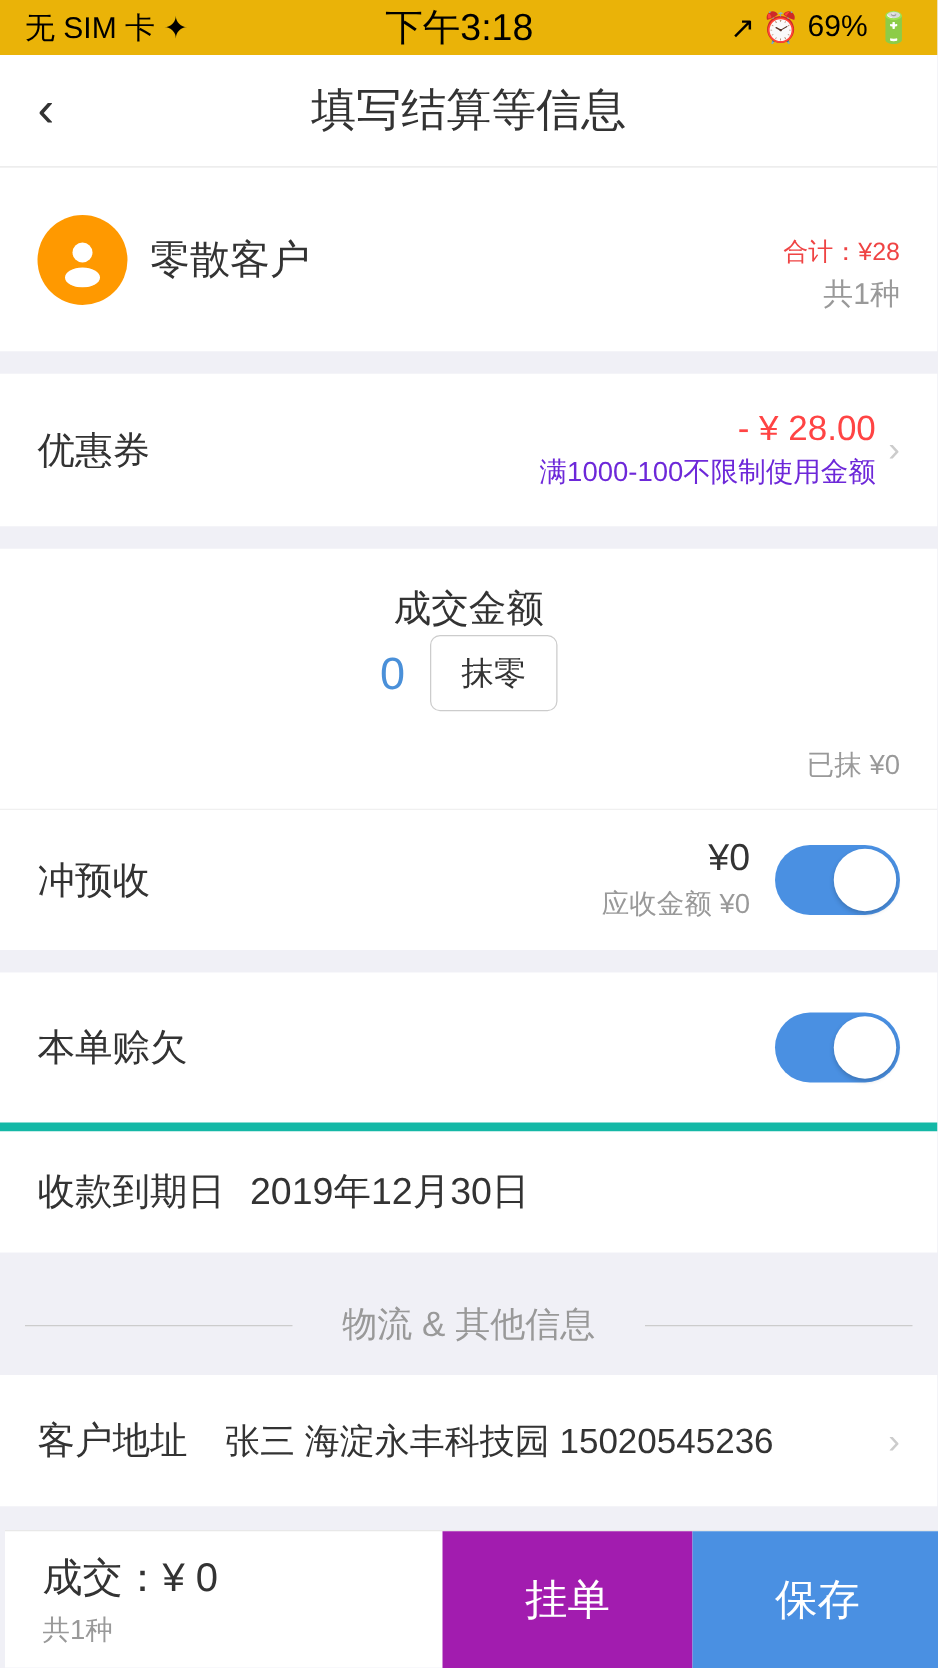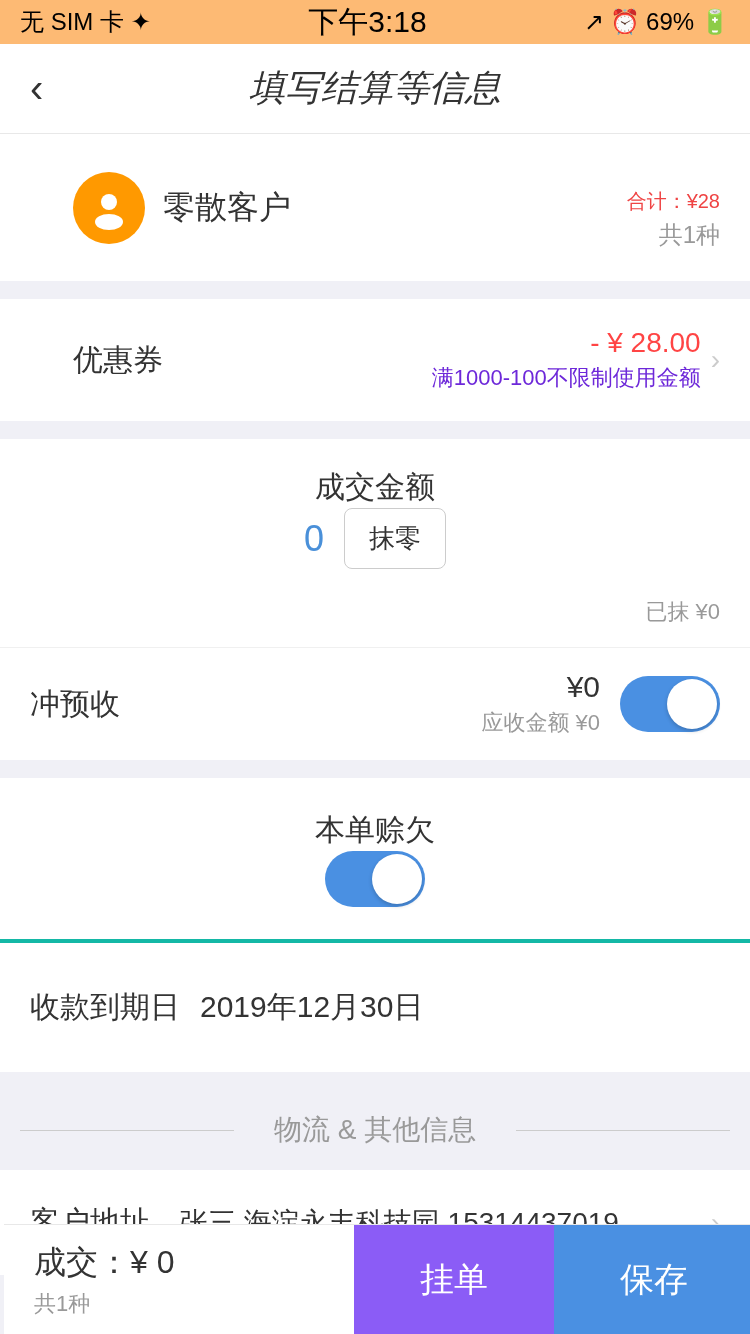--- a/index.html
+++ b/index.html
@@ -11,21 +11,21 @@
       background: #f0f0f6;
       font-size: 28px;
       color: #333;
       position: relative;
     }
 
     
     .status-bar {
       width: 100%;
       height: 44px;
-      background: #fdba74;
+      background: #eab308;
       display: flex;
       align-items: center;
       justify-content: space-between;
       padding: 0 20px;
       font-size: 24px;
       color: #000;
     }
     .status-left { display: flex; align-items: center; gap: 8px; }
     .status-center { font-size: 30px; font-weight: 500; }
     .status-right { display: flex; align-items: center; gap: 6px; font-size: 24px; }
@@ -45,28 +45,26 @@
       position: absolute;
       left: 30px;
       font-size: 40px;
       color: #333;
       cursor: pointer;
     }
     .nav-title {
       font-size: 36px;
       font-weight: 500;
       color: #333;
-      font-style: italic;
     }
 
     
     .section {
       background: #fff;
       margin-bottom: 18px;
-      padding-left: 43px;
     }
 
     
     .customer-row {
       display: flex;
       align-items: center;
       justify-content: space-between;
       padding: 30px 30px;
     }
     .customer-left {
@@ -231,33 +229,32 @@
     
     .arrears-section {
       background: #fff;
       margin-bottom: 18px;
     }
     .arrears-row {
       display: flex;
       align-items: center;
       justify-content: space-between;
       padding: 32px 30px;
-      flex-direction: column;
     }
     .arrears-label {
       font-size: 30px;
       color: #333;
     }
 
     
     .due-date-row {
       display: flex;
       align-items: center;
-      padding: 44px 30px;
-      border-top: 4px solid #14b8a6;
+      padding: 28px 30px;
+      border-top: 7px solid #14b8a6;
     }
     .due-date-label {
       font-size: 30px;
       color: #333;
       margin-right: 20px;
     }
     .due-date-value {
       font-size: 30px;
       color: #333;
     }
@@ -332,21 +329,21 @@
       font-weight: 500;
     }
     .bottom-count {
       font-size: 22px;
       color: #999;
       margin-top: 4px;
     }
     .btn-suspend {
       width: 200px;
       height: 110px;
-      background: #8b5cf6;
+      background: #a21caf;
       display: flex;
       align-items: center;
       justify-content: center;
       font-size: 34px;
       color: #fff;
       cursor: pointer;
     }
     .btn-save {
       width: 200px;
       height: 110px;
@@ -457,21 +454,21 @@
 
   <div class="logistics-header">
     <div class="logistics-divider-line"></div>
     <span class="logistics-label">物流 &amp; 其他信息</span>
     <div class="logistics-divider-line"></div>
   </div>
 
   <div class="address-section">
     <div class="address-row">
       <span class="address-label">客户地址</span>
-      <span class="address-value">张三 海淀永丰科技园 15314437019</span>
+      <span class="address-value">张三 海淀永丰科技园 15020545236</span>
       <span class="chevron-right">›</span>
     </div>
   </div>
 
 </div>
 
 <div class="bottom-bar">
   <div class="bottom-summary">
     <div class="bottom-deal">
       <span>成交：</span><span>¥ 0</span>

